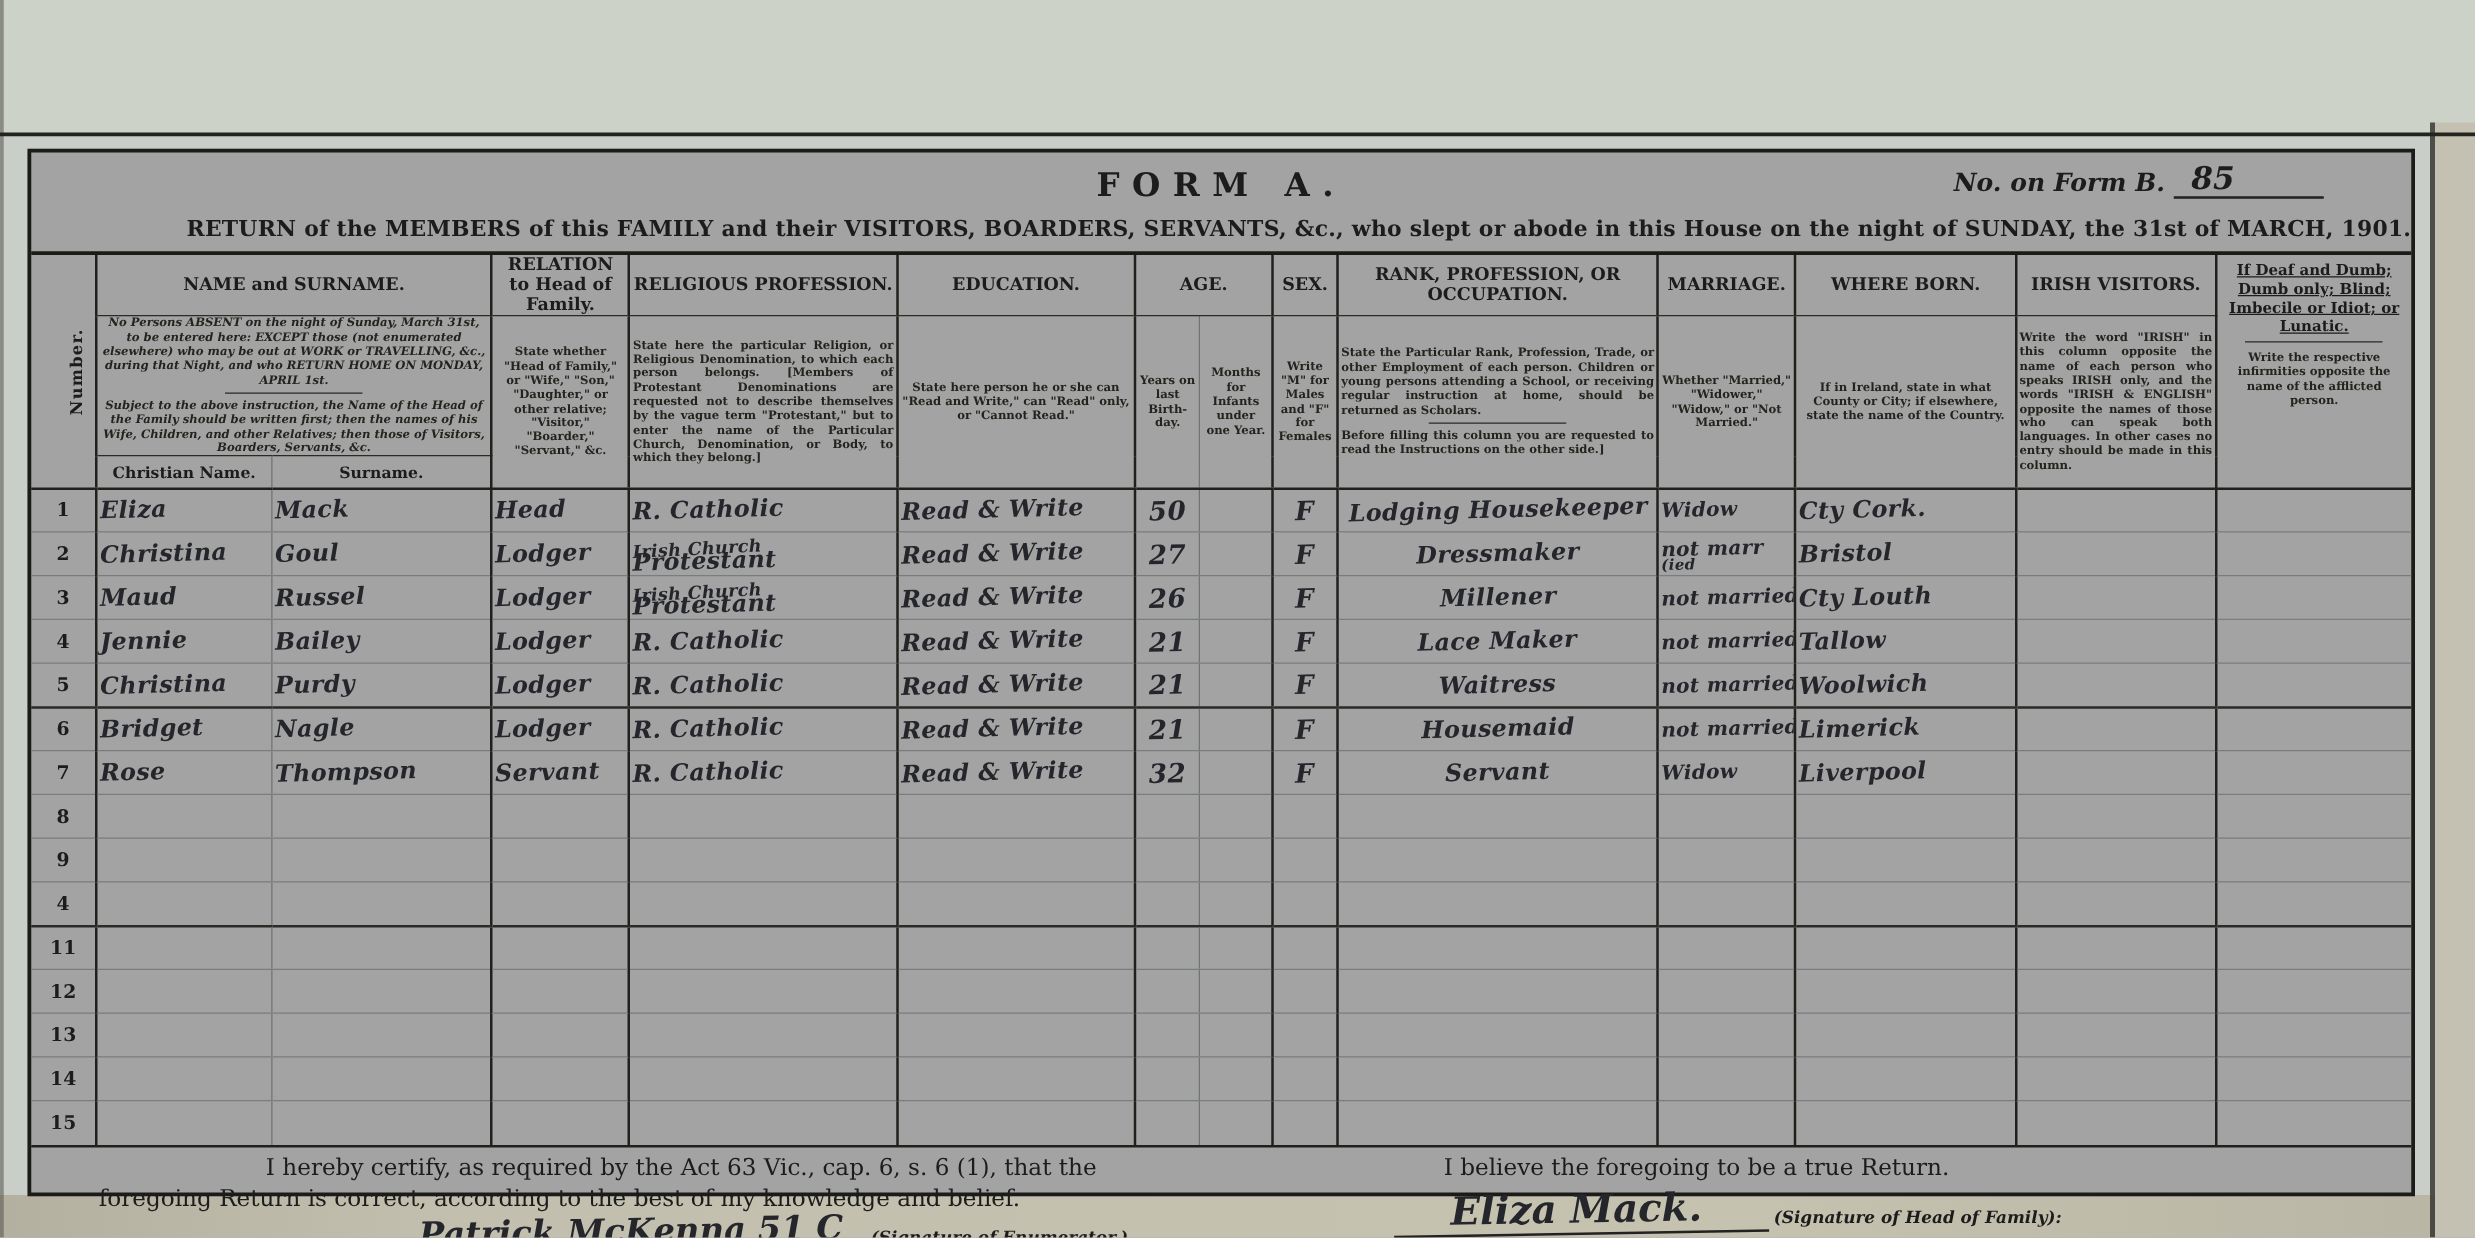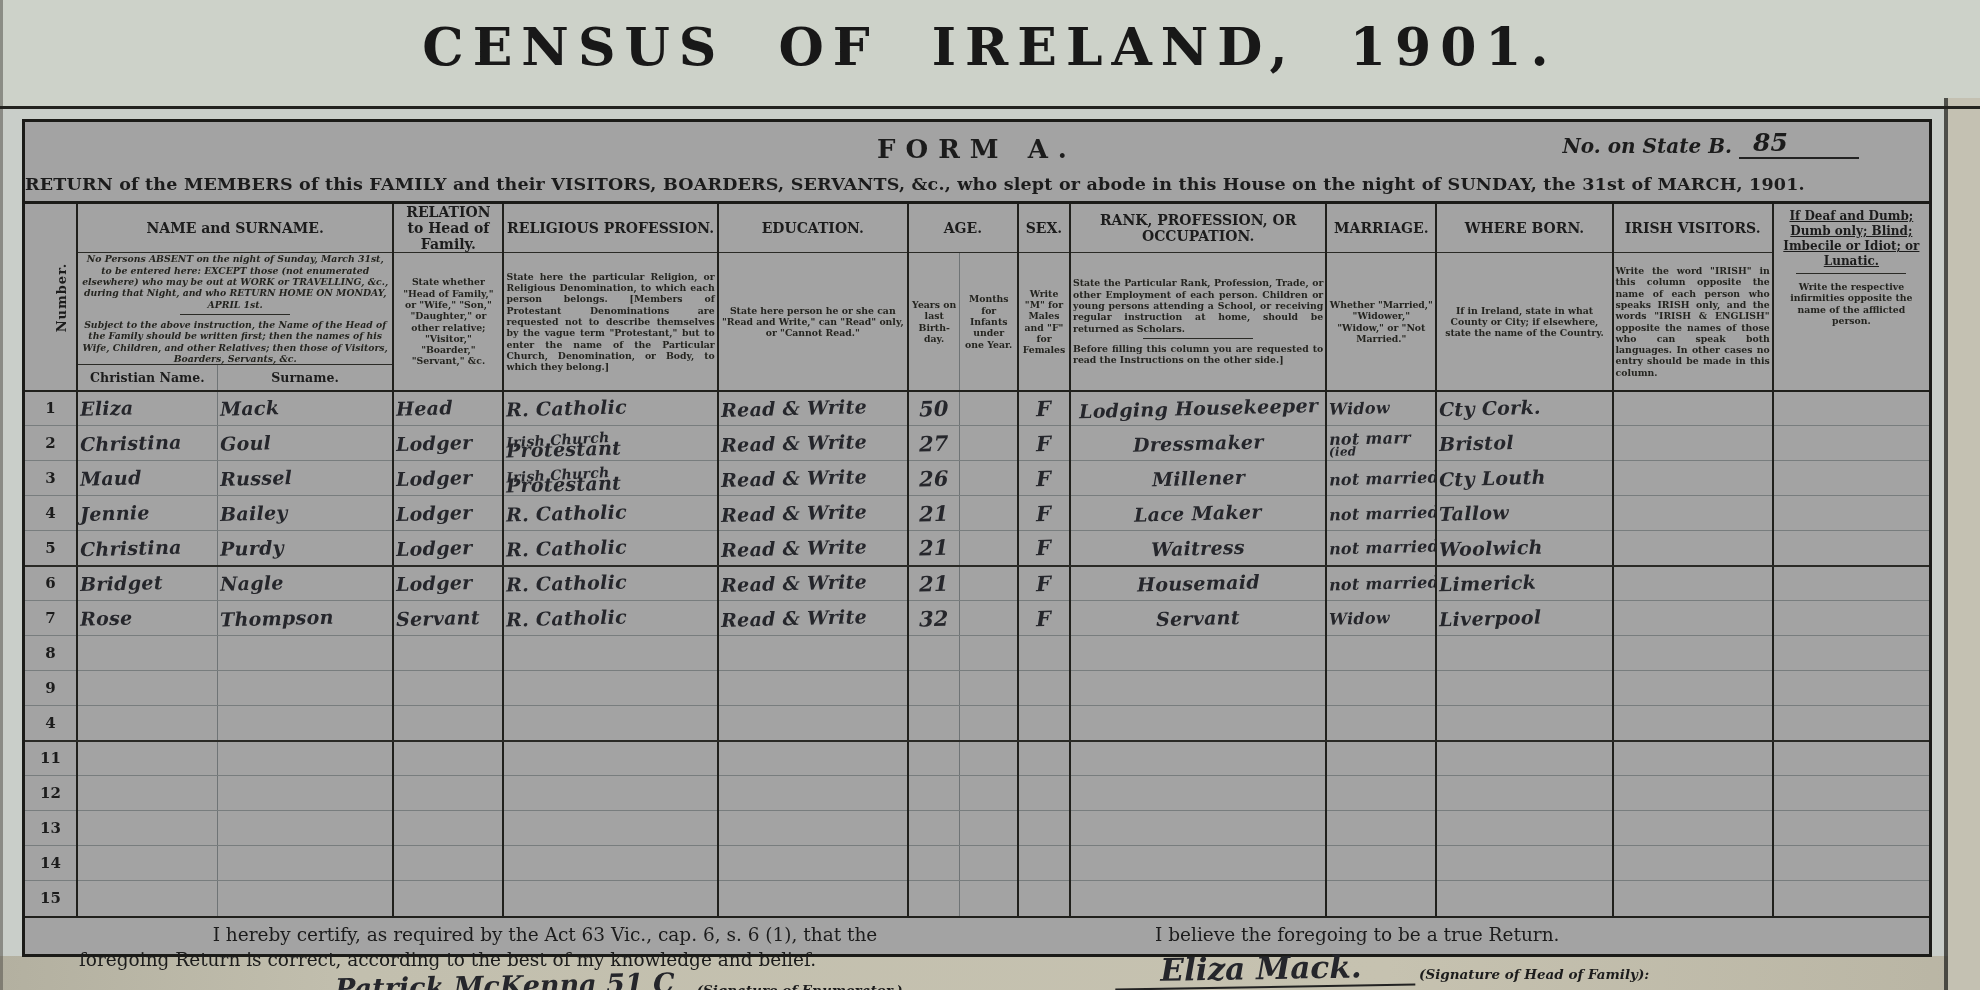--- a/index.html
+++ b/index.html
@@ -45,21 +45,21 @@
     font-family:"DejaVu Serif", serif; font-weight:bold; font-size:26px; letter-spacing:10px;
   }
   .formb { position:absolute; right:70px; top:8px; font-family:"DejaVu Serif", serif;
            font-weight:bold; font-style:italic; font-size:20px; }
   .formb .num {
     display:inline-block; min-width:120px; border-bottom:2px solid #222; text-align:left;
     font-family:"DejaVu Serif", serif; font-size:25px; padding:0 8px 0 14px;
     transform:translateY(-2px);
   }
   .return-line {
-    height:37px; padding-top:7px; text-align:left;
+    height:37px; padding-top:7px; text-align:right;
     font-family:"DejaVu Serif", serif; font-weight:bold; font-size:17.5px; letter-spacing:.2px;
     border-bottom:3px solid #1b1b18; white-space:nowrap;
   }
 
   
   table.census { width:100%; border-collapse:collapse; table-layout:fixed; }
   .census th, .census td { padding:0 2px; vertical-align:middle; overflow:hidden; }
   .bl  { border-left:2px solid #20201c; }   
   .bll { border-left:1px solid #6f7476; }   
   .hdr-title {
@@ -123,30 +123,29 @@
 <body>
 
 <div class="sheet">
   <div class="band-top"></div>
   <div class="band-bottom"></div>
   <div class="edge-left"></div>
   <div class="edge-right2"></div>
   <div class="edge-right"></div>
 
   <div class="masthead">
-    <div class="title">CENSUS OF IRELAND, 1901.</div>
   </div>
   <div class="rule-top"></div>
 
   <div class="form-box">
 
     <div class="form-head">
       <div class="form-name">FORM A.</div>
       <div class="formb">
-        <span>No. on State B.</span>
+        <span>No. on Form B.</span>
         <span class="num hw-like">85</span>
       </div>
     </div>
 
     <div class="return-line">RETURN of the MEMBERS of this FAMILY and their VISITORS, BOARDERS, SERVANTS, &amp;c., who slept or abode in this House on the night of SUNDAY, the 31st of MARCH, 1901.</div>
 
     <table class="census">
       <colgroup>
         <col style="width:52px">
           <col style="width:140px">

